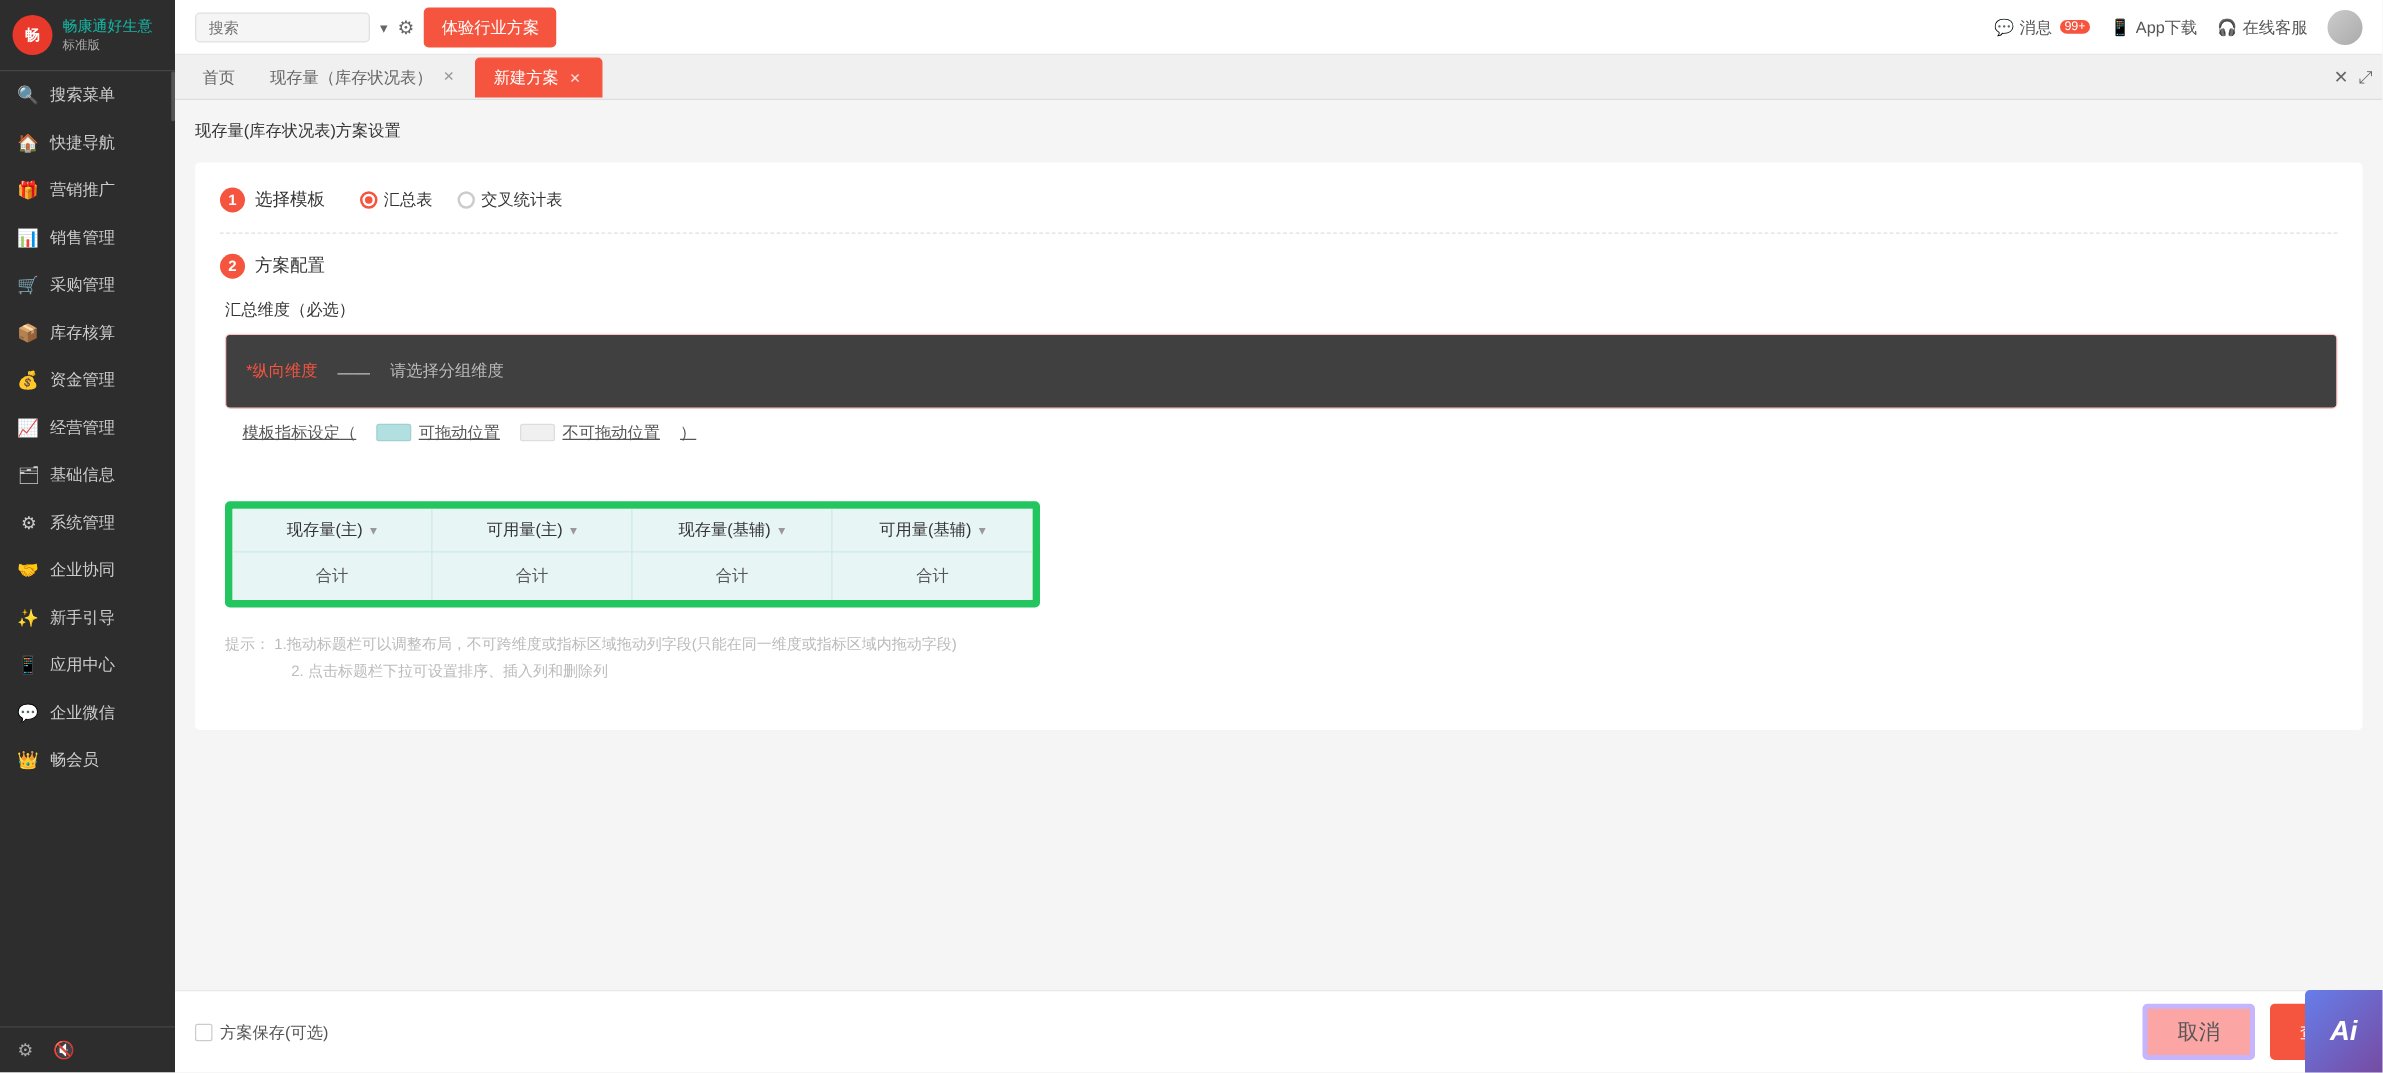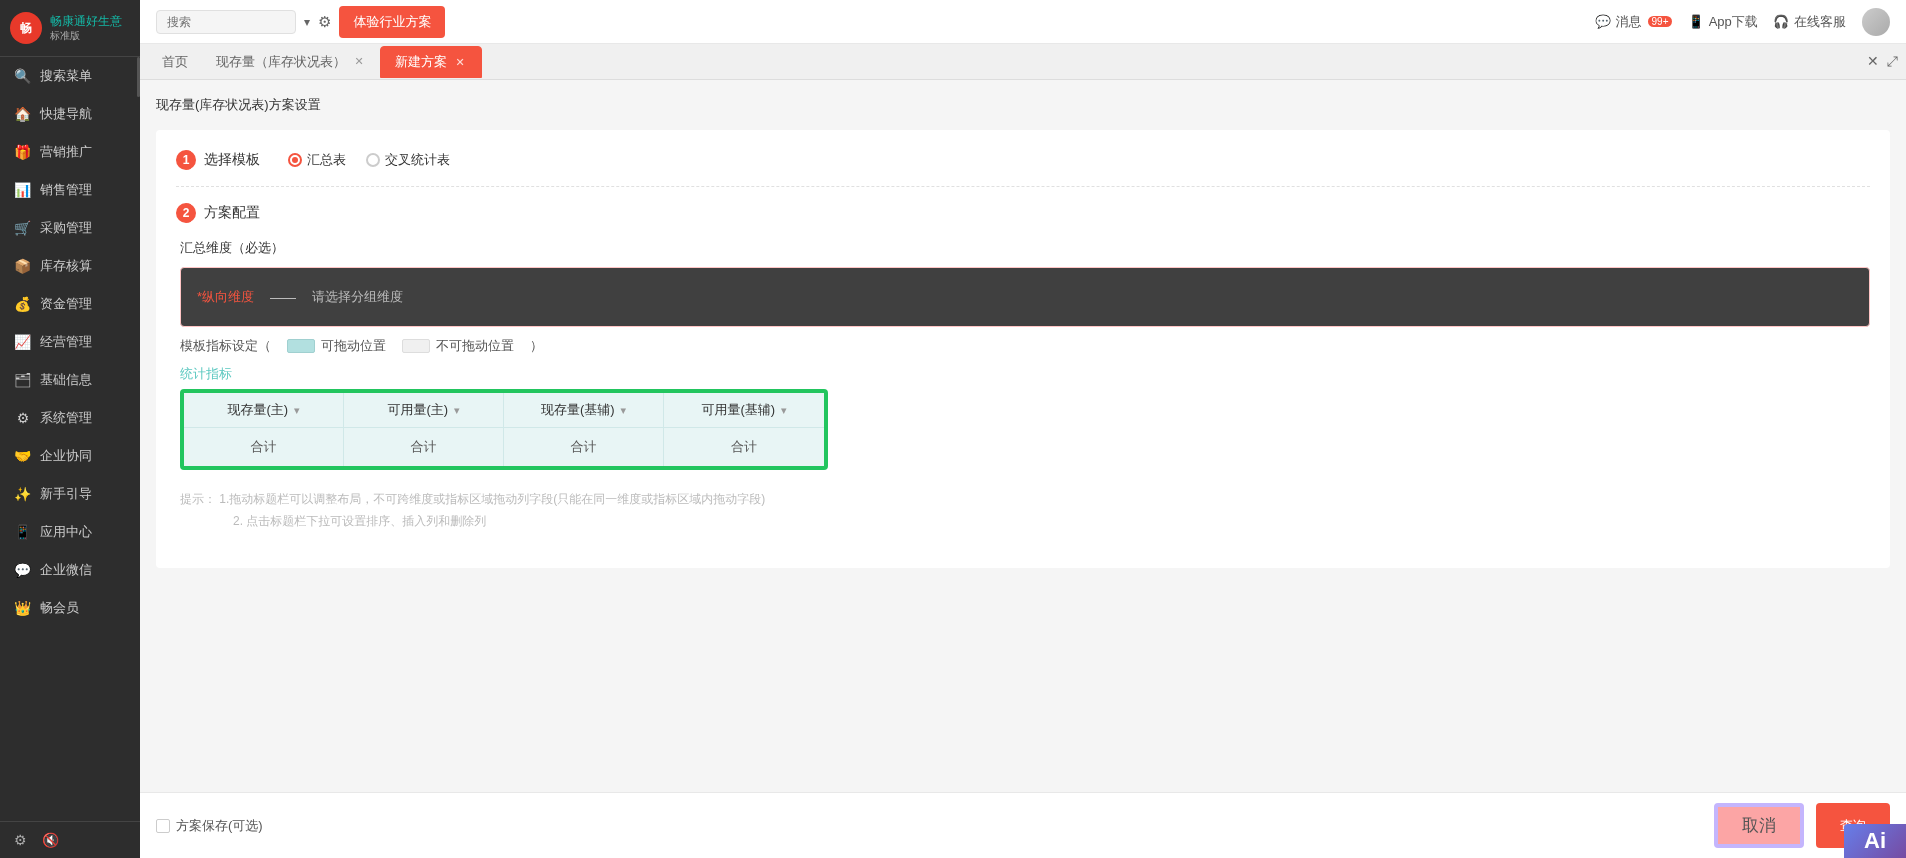--- a/index.html
+++ b/index.html
@@ -234,45 +234,46 @@
       display: flex;
       align-items: center;
       gap: 16px;
     }
     .dimension-label { color: #f5543f; font-size: 13px; }
     .dimension-dash { color: #ccc; }
     .dimension-placeholder { color: #bbb; font-size: 13px; }
 
     .indicators-setting {
       display: flex; align-items: center; gap: 16px;
-      margin: 10px 0;
-      font-size: 13px; color: #555;
+      margin: 10px 14px;
+      font-size: 13px; color: #555; text-decoration: underline;
     }
     .indicator-legend {
       display: flex; align-items: center; gap: 6px;
     }
     .legend-box {
       width: 28px; height: 14px; border-radius: 2px;
       border: 1px solid #ccc;
     }
     .legend-box.movable { background: #b2e0e0; border-color: #a0d0d0; }
     .legend-box.fixed { background: #f0f0f0; border-color: #ddd; }
 
     
     .stats-section { margin-top: 10px; }
     .stats-label {
       color: #5cc8c0;
       font-size: 13px;
       margin-bottom: 6px;
     }
     .stats-table {
-      border: 4px solid #22c55e;
+      border: 6px solid #22c55e;
       border-radius: 4px;
       overflow: hidden;
       display: inline-block;
+      margin-top: 36px;
     }
     .stats-table-header {
       display: flex;
       background: #e8f5f5;
     }
     .stats-col {
       width: 160px;
       border-right: 1px solid #d0e8e8;
       text-align: center;
     }
@@ -337,23 +338,24 @@
       font-size: 13px;
       cursor: pointer;
     }
 
     
     .ai-badge {
       position: fixed;
       bottom: 0; right: 0;
       background: linear-gradient(135deg, #667eea, #764ba2);
       color: white;
-      padding: 4px 20px;
+      padding: 20px 20px;
       font-size: 22px;
       font-weight: bold;
+      font-style: italic;
       border-radius: 4px 0 0 0;
     }
   </style>
 </head>
 <body>
 
 <div class="sidebar">
   <div class="sidebar-brand">
     <div class="sidebar-brand-logo">
       <span>畅</span>
@@ -533,21 +535,20 @@
             <span>可拖动位置</span>
           </div>
           <div class="indicator-legend">
             <div class="legend-box fixed"></div>
             <span>不可拖动位置</span>
           </div>
           <span>）</span>
         </div>
 
         <div class="stats-section">
-          <div class="stats-label">统计指标</div>
           <div class="stats-table">
             <div class="stats-table-header">
               <div class="stats-col">
                 <div class="stats-col-header">
                   <span>现存量(主)</span>
                   <span class="dropdown-arrow">▾</span>
                 </div>
                 <div class="stats-col-cell">合计</div>
               </div>
               <div class="stats-col">

